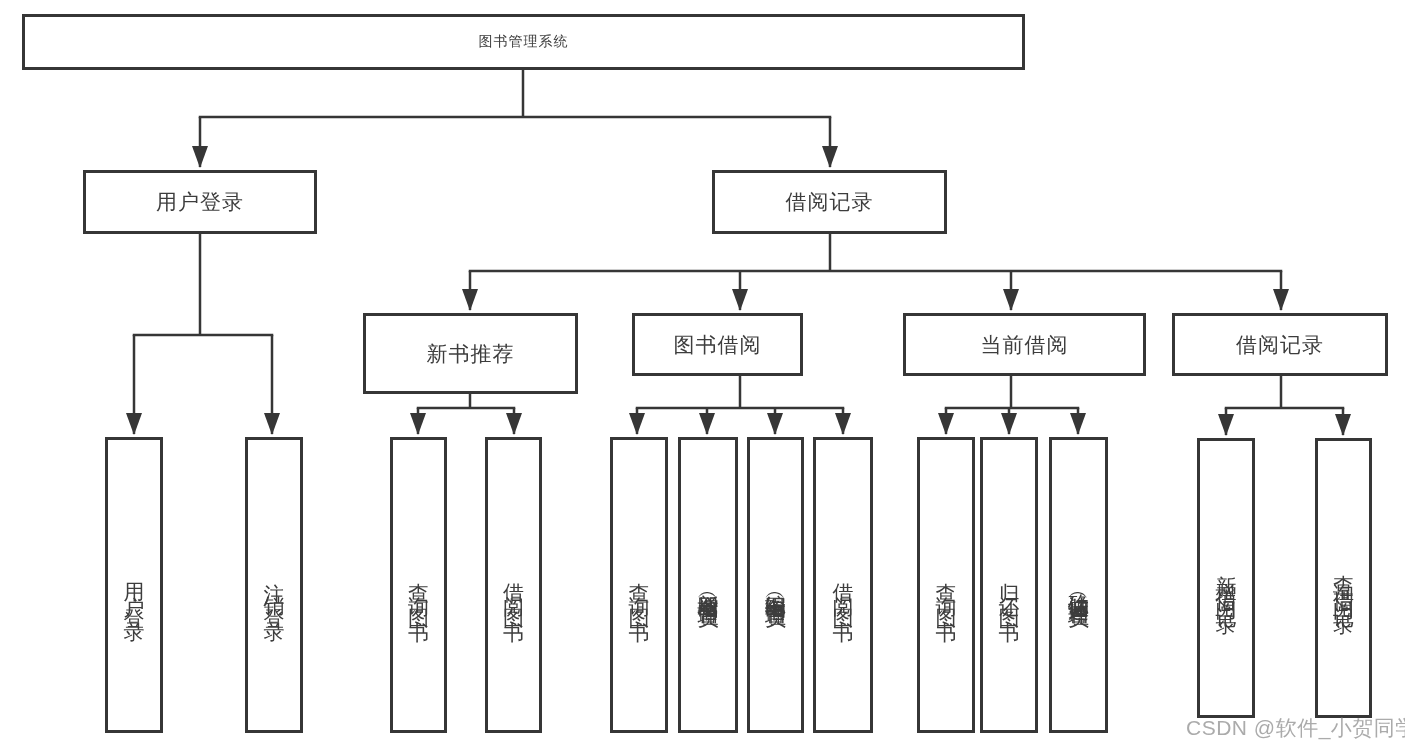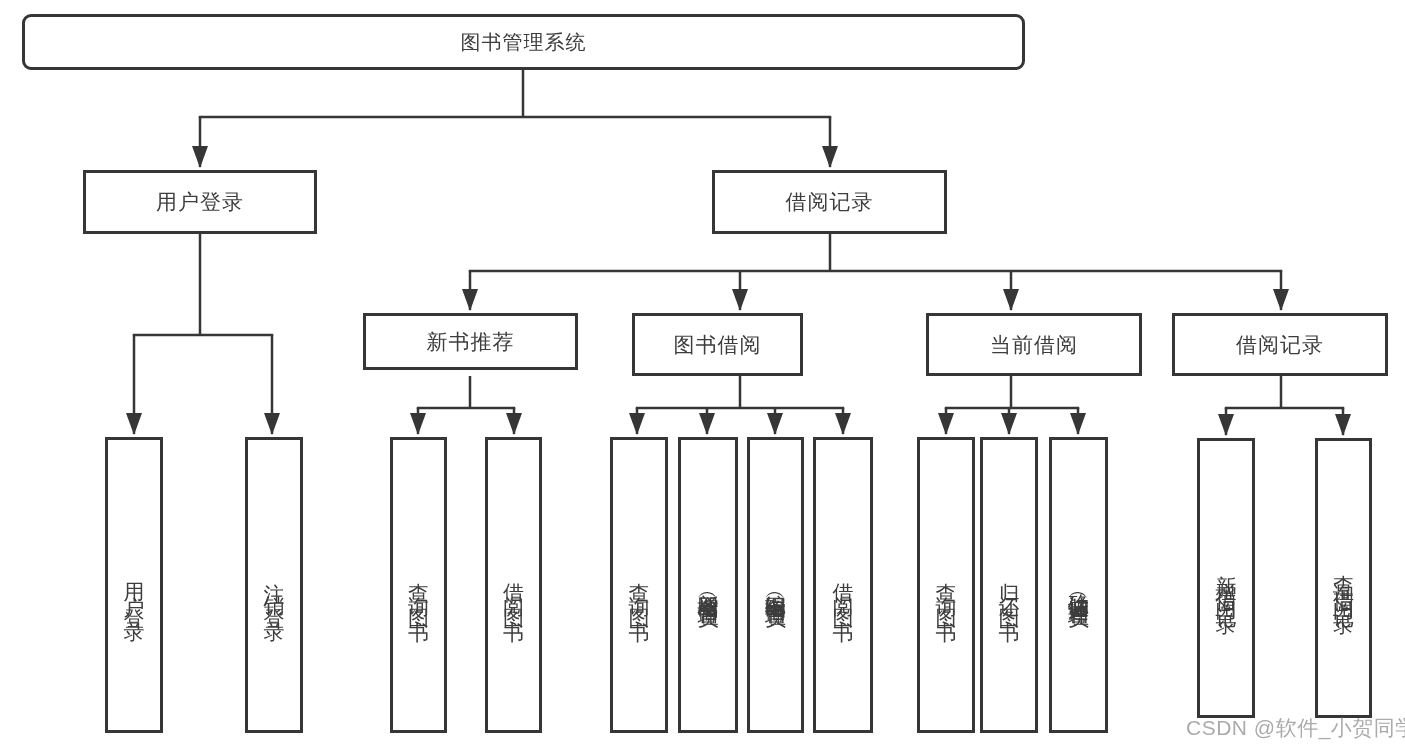--- a/index.html
+++ b/index.html
@@ -27,21 +27,21 @@
     border: 3px solid #363636;
     color: #3d3d3d;
     display: flex;
     align-items: center;
     justify-content: center;
     text-align: center;
     z-index: 2;
   }
 
   .node.h-label { font-size: 21px; letter-spacing: 1px; }
-  .node.title-box { font-size: 20px; letter-spacing: 1px; border-radius: 9px; }
+  .node.title-box { font-size: 14px; letter-spacing: 1px; }
 
   .node.vbox span {
     writing-mode: vertical-lr;
     text-orientation: mixed;
     font-size: 21px;
     white-space: nowrap;
   }
   .vbox .sp-wide  { letter-spacing: 13px; text-indent: 13px; }
   .vbox .sp-med   { letter-spacing: 8px;  text-indent: 8px; }
   .vbox .sp-tight { letter-spacing: 2px;  text-indent: 2px; }
@@ -110,23 +110,23 @@
       <line x1="1226" y1="408" x2="1226" y2="435" marker-end="url(#arrow)"></line>
       <line x1="1343" y1="408" x2="1343" y2="435" marker-end="url(#arrow)"></line>
     </g>
   </svg>
 
   <div class="node title-box" style="left:22px; top:14px; width:1003px; height:56px;">图书管理系统</div>
 
   <div class="node h-label" style="left:83px; top:170px; width:234px; height:64px;">用户登录</div>
   <div class="node h-label" style="left:712px; top:170px; width:235px; height:64px;">借阅记录</div>
 
-  <div class="node h-label" style="left:363px; top:313px; width:215px; height:57px;">新书推荐</div>
+  <div class="node h-label" style="left:363px; top:313px; width:215px; height:81px;">新书推荐</div>
   <div class="node h-label" style="left:632px; top:313px; width:171px; height:63px;">图书借阅</div>
-  <div class="node h-label" style="left:903px; top:313px; width:216px; height:63px;margin-left:23px;">当前借阅</div>
+  <div class="node h-label" style="left:903px; top:313px; width:243px; height:63px;">当前借阅</div>
   <div class="node h-label" style="left:1172px; top:313px; width:216px; height:63px;">借阅记录</div>
 
   <div class="node vbox" style="left:105px; top:437px; width:58px; height:296px;">
     <span class="sp-wide">用户登录</span>
   </div>
   <div class="node vbox" style="left:245px; top:437px; width:58px; height:296px;">
     <span class="sp-wide">注销登录</span>
   </div>
 
   <div class="node vbox" style="left:390px; top:437px; width:57px; height:296px;">

